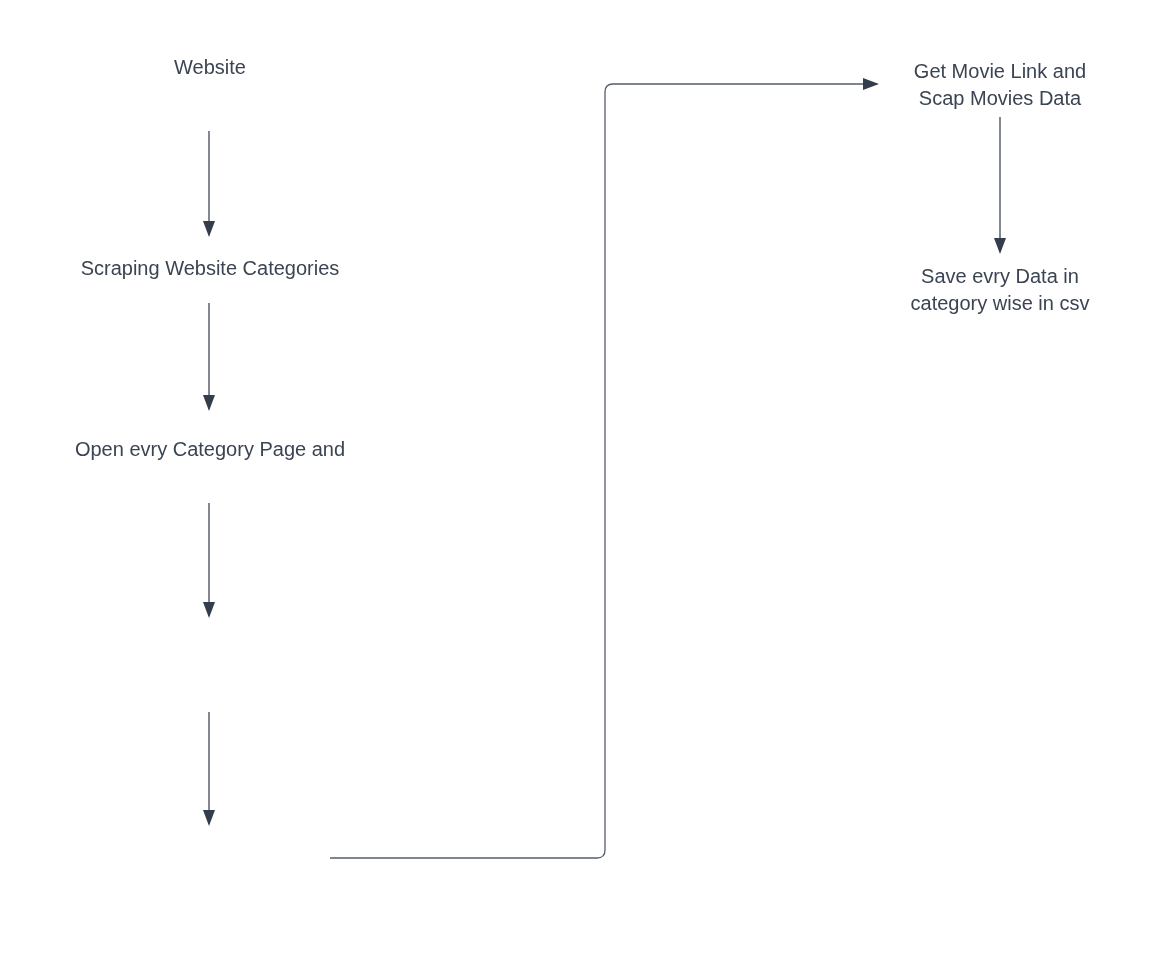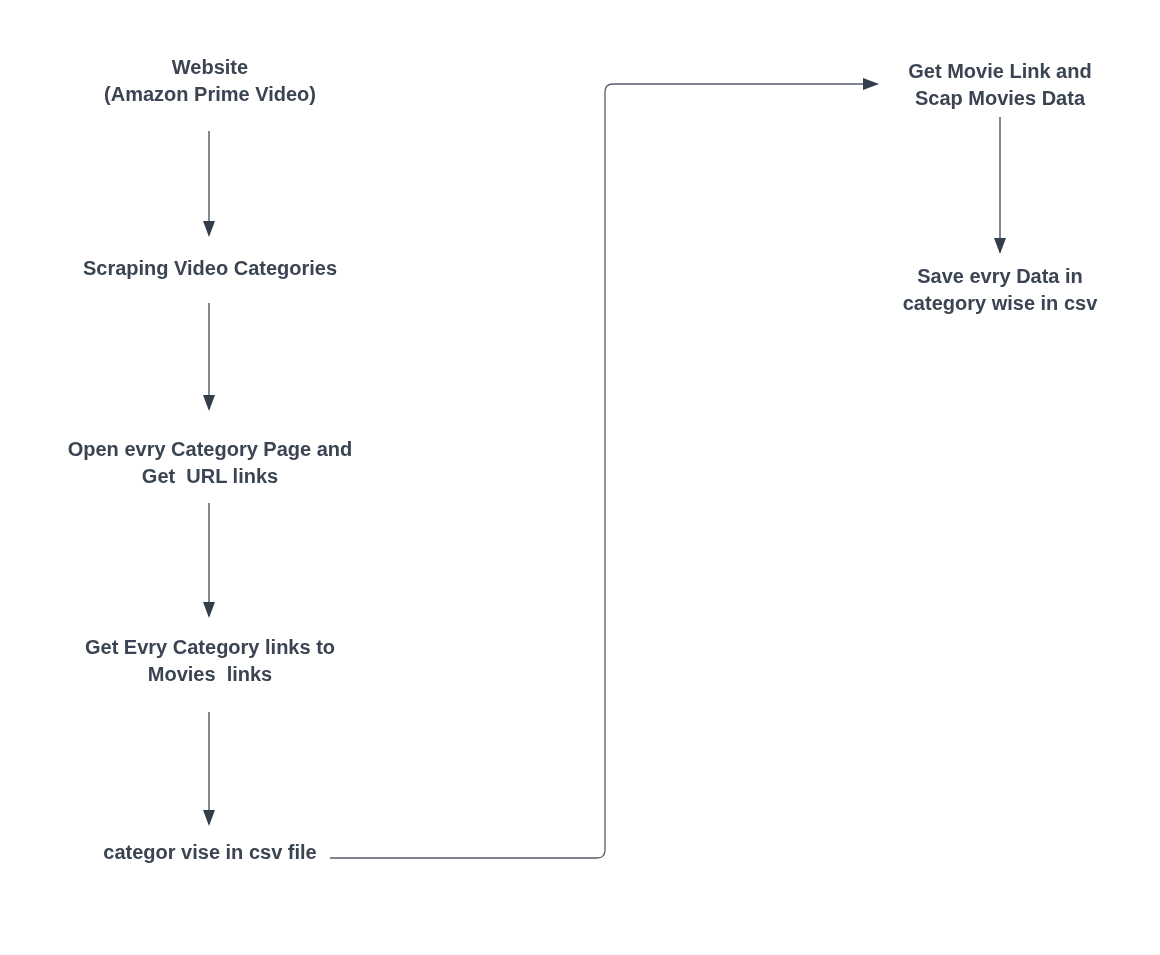--- a/index.html
+++ b/index.html
@@ -23,21 +23,20 @@
     position:absolute;
     width:340px;
     transform:translateX(-50%);
     text-align:center;
     color:var(--text-color);
     font-size:20px;
     line-height:27px;
   }
   .node-line{
     white-space:pre-wrap; 
-    font-weight:bold;
   }
 </style>
 </head>
 <body>
 
 <div class="canvas">
 
   <svg class="connector-layer" width="1160" height="955" viewBox="0 0 1160 955" aria-hidden="true">
     <defs>
       <marker id="arrowhead" markerUnits="userSpaceOnUse" markerWidth="18" markerHeight="14" refX="14" refY="6" orient="auto">
@@ -53,39 +52,32 @@
 
     <path d="M209,712 L209,824" fill="none" stroke="#4d5564" stroke-width="1.4" marker-end="url(#arrowhead)"></path>
 
     <path d="M330,858 L597,858 Q605,858 605,850 L605,92 Q605,84 613,84 L877,84" fill="none" stroke="#565e6b" stroke-width="1.3" marker-end="url(#arrowhead)"></path>
 
     <path d="M1000,117 L1000,252" fill="none" stroke="#4d5564" stroke-width="1.4" marker-end="url(#arrowhead)"></path>
   </svg>
 
   <div class="flow-node" style="left:210px;top:54px;">
     <div class="node-line">Website</div>
-    <div class="node-line">(Amazon Prime Video)</div>
   </div>
 
   <div class="flow-node" style="left:210px;top:255px;">
-    <div class="node-line">Scraping Video Categories</div>
+    <div class="node-line">Scraping Website Categories</div>
   </div>
 
   <div class="flow-node" style="left:210px;top:436px;">
     <div class="node-line">Open evry Category Page and</div>
-    <div class="node-line">Get  URL links</div>
   </div>
 
-  <div class="flow-node" style="left:210px;top:634px;">
-    <div class="node-line">Get Evry Category links to</div>
-    <div class="node-line">Movies  links</div>
-  </div>
 
   <div class="flow-node" style="left:210px;top:839px;">
-    <div class="node-line">categor vise in csv file</div>
   </div>
 
   <div class="flow-node" style="left:1000px;top:58px;">
     <div class="node-line">Get Movie Link and</div>
     <div class="node-line">Scap Movies Data</div>
   </div>
 
   <div class="flow-node" style="left:1000px;top:263px;">
     <div class="node-line">Save evry Data in</div>
     <div class="node-line">category wise in csv</div>

